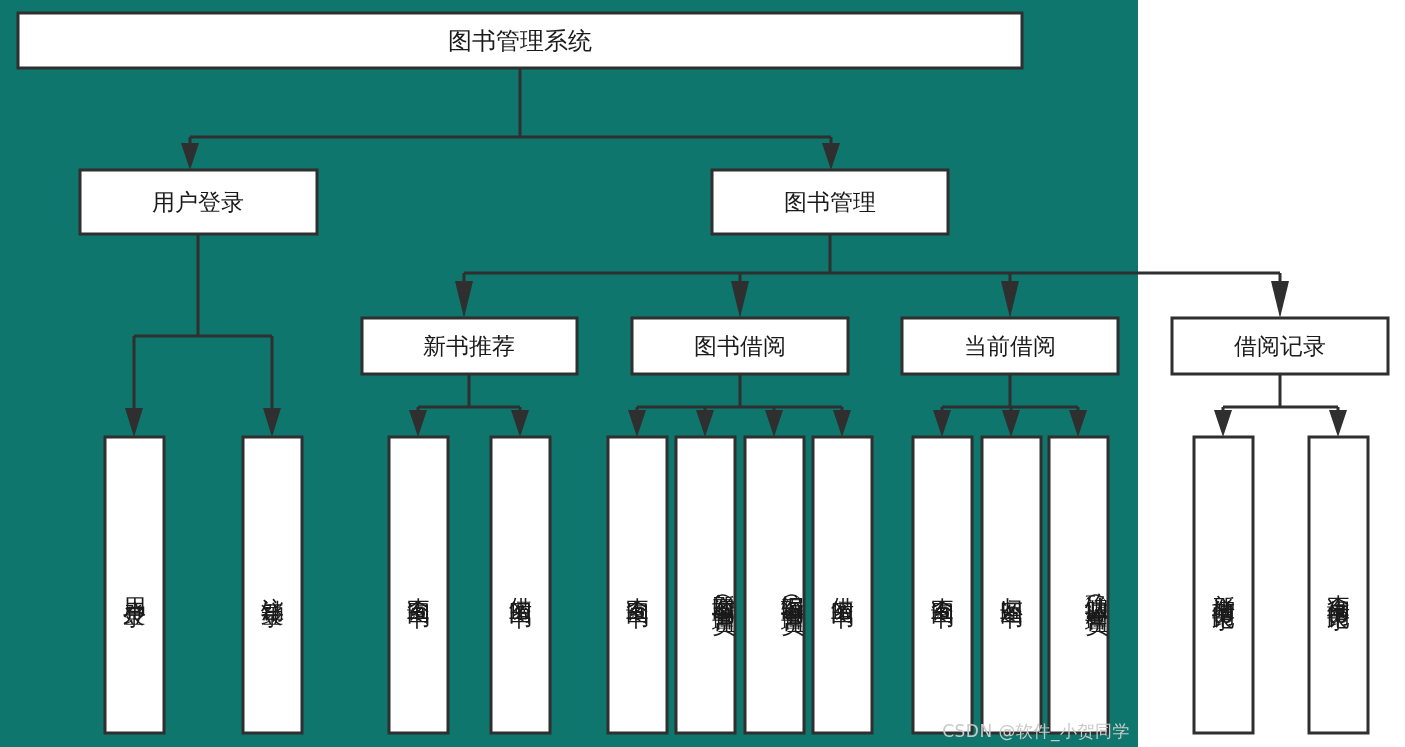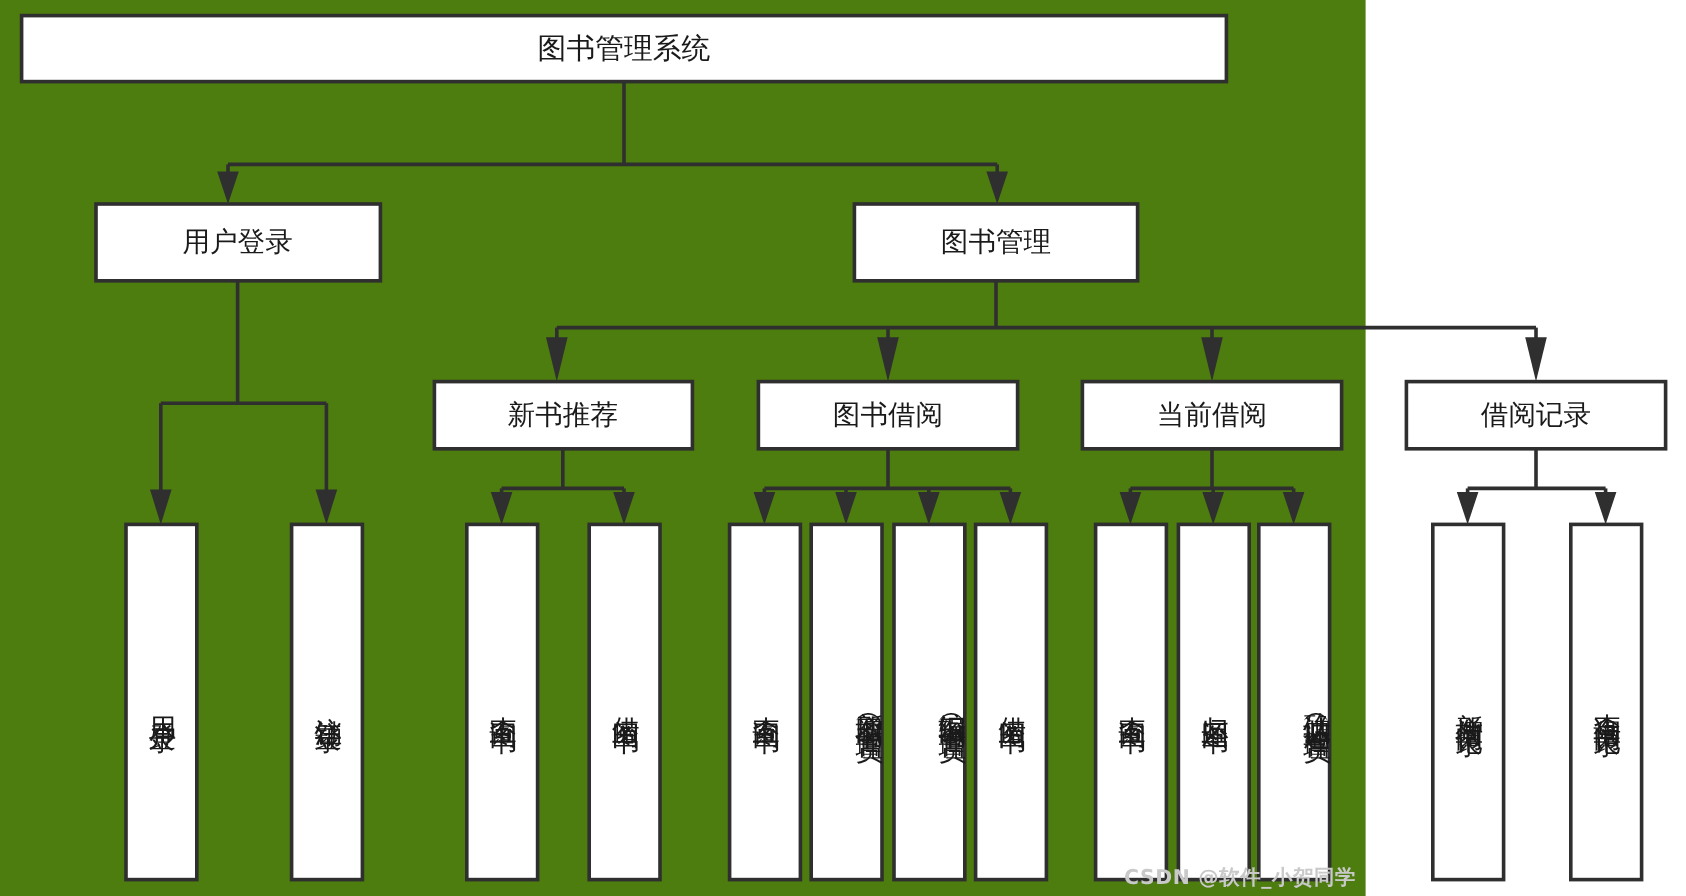--- a/index.html
+++ b/index.html
@@ -10,21 +10,21 @@
   body {
     width: 1405px;
     height: 747px;
     font-family: "DejaVu Sans", "Liberation Sans", sans-serif;
     overflow: hidden;
   }
   #diagram-root {
     position: relative;
     width: 1138px;
     height: 747px;
-    background: #4d7c0f;
+    background: #0f766e;
   }
   svg.diagram {
     position: absolute;
     left: 0;
     top: 0;
     width: 1405px;
     height: 747px;
   }
   .node-rect {
     fill: #ffffff;
@@ -55,21 +55,20 @@
   }
   .watermark {
     position: absolute;
     right: 8px;
     bottom: 4px;
     font-family: "DejaVu Sans", "Liberation Sans", sans-serif;
     font-size: 17px;
     color: #c9c9c9;
     white-space: nowrap;
     letter-spacing: 0.5px;
-    font-weight: bold;
   }
 </style>
 </head>
 <body>
 
 <div id="diagram-root">
 
   <svg class="diagram" viewBox="0 0 1405 747">
 
     <g>

